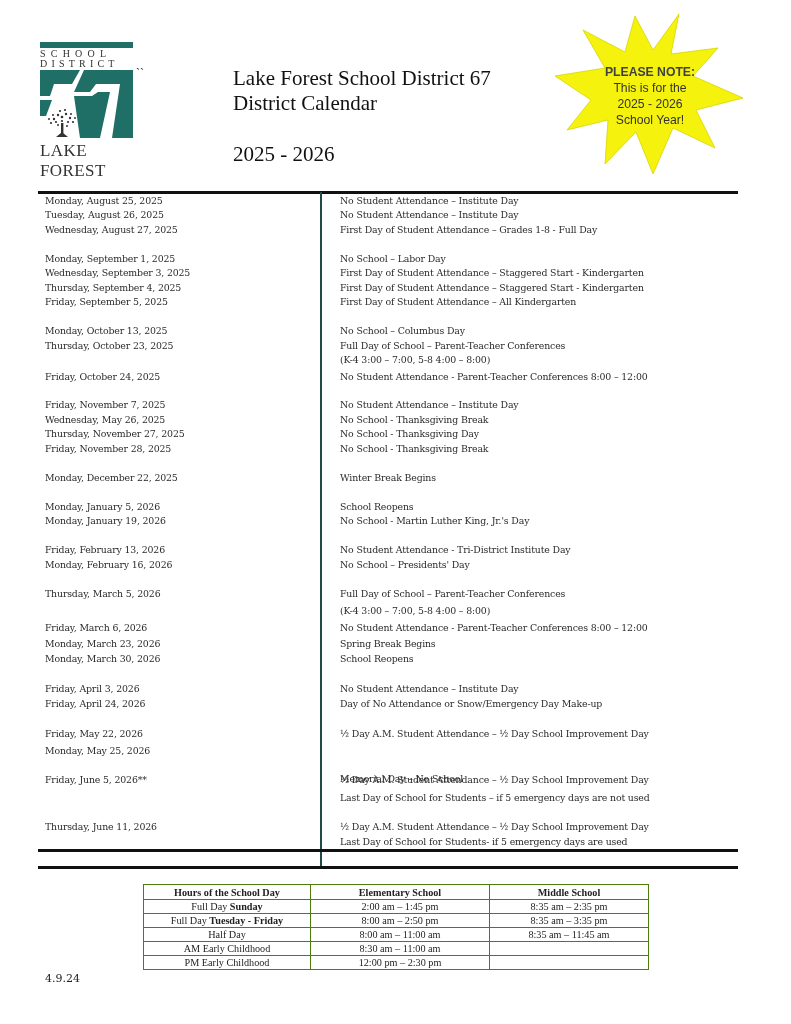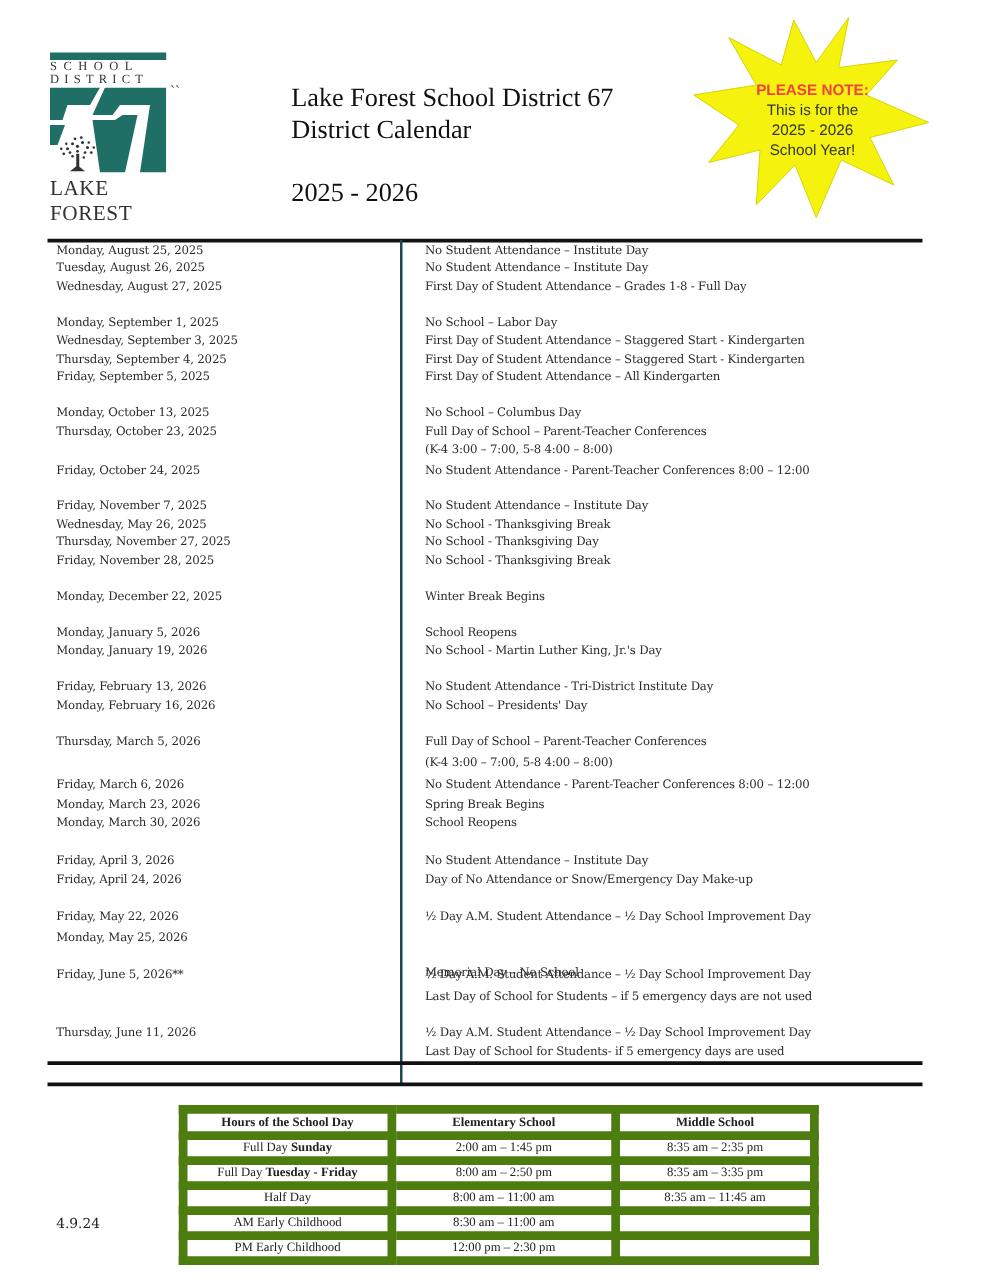--- a/index.html
+++ b/index.html
@@ -16,32 +16,32 @@
   .logo .bottom { position:absolute; left:0; top:99px; width:100px; font-family:"Liberation Serif", serif; font-size:17px; color:#333; letter-spacing:0.4px; }
   .logo .ticks { position:absolute; left:96px; top:24px; font-size:12px; color:#333; font-family:"Liberation Serif", serif; }
 
   
   .title { left: 233px; top: 66px; font-family: "Liberation Serif", serif; font-size: 21px; line-height: 25px; color: #111; }
   .year { left: 233px; top: 142px; font-family: "Liberation Serif", serif; font-size: 21px; color: #111; }
 
   
   .burst { left: 553px; top: 12px; width: 190px; height: 165px; }
   .burst-text { position:absolute; left:0; top:52px; width:154px; padding-left:20px; text-align:center; font-family:"Liberation Sans", sans-serif; font-size:12.2px; line-height:16px; color:#333; }
-  .burst-text .b { font-weight:bold; color:#ef4444; }
+  .burst-text .b { font-weight:bold; color:#404040; }
 
   
   .rule { position:absolute; height:3px; background:#111; }
   .vline { position:absolute; left:320px; width:2px; background:#1e4a47; }
   .cal-row { position:absolute; font-size:9.4px; font-family:"DejaVu Serif", serif; color:#2a2a2a; white-space:nowrap; letter-spacing:-0.15px; }
   .cal-date { left: 45px; }
   .cal-desc { left: 328px; margin-left: 12px; }
 
   
   table.hours { position:absolute; left:143px; top:884px; border-collapse:collapse; font-family:"Liberation Serif", serif; font-size:10.2px; color:#222; }
-  table.hours td, table.hours th { border:7px solid #4d7c0f; text-align:center; padding:0; height:13px; line-height:13px; }
+  table.hours td, table.hours th { border:1px solid #4d7c0f; text-align:center; padding:0; height:13px; line-height:13px; }
   table.hours th { font-weight:bold; height:14px; }
   table.hours col.c1 { width:167px; }
   table.hours col.c2 { width:179px; }
   table.hours col.c3 { width:159px; }
 
   .footer-date { left: 45px; top: 972px; font-size: 11px; color:#222; font-family:"DejaVu Serif", serif; }
 </style>
 </head>
 <body>
 

